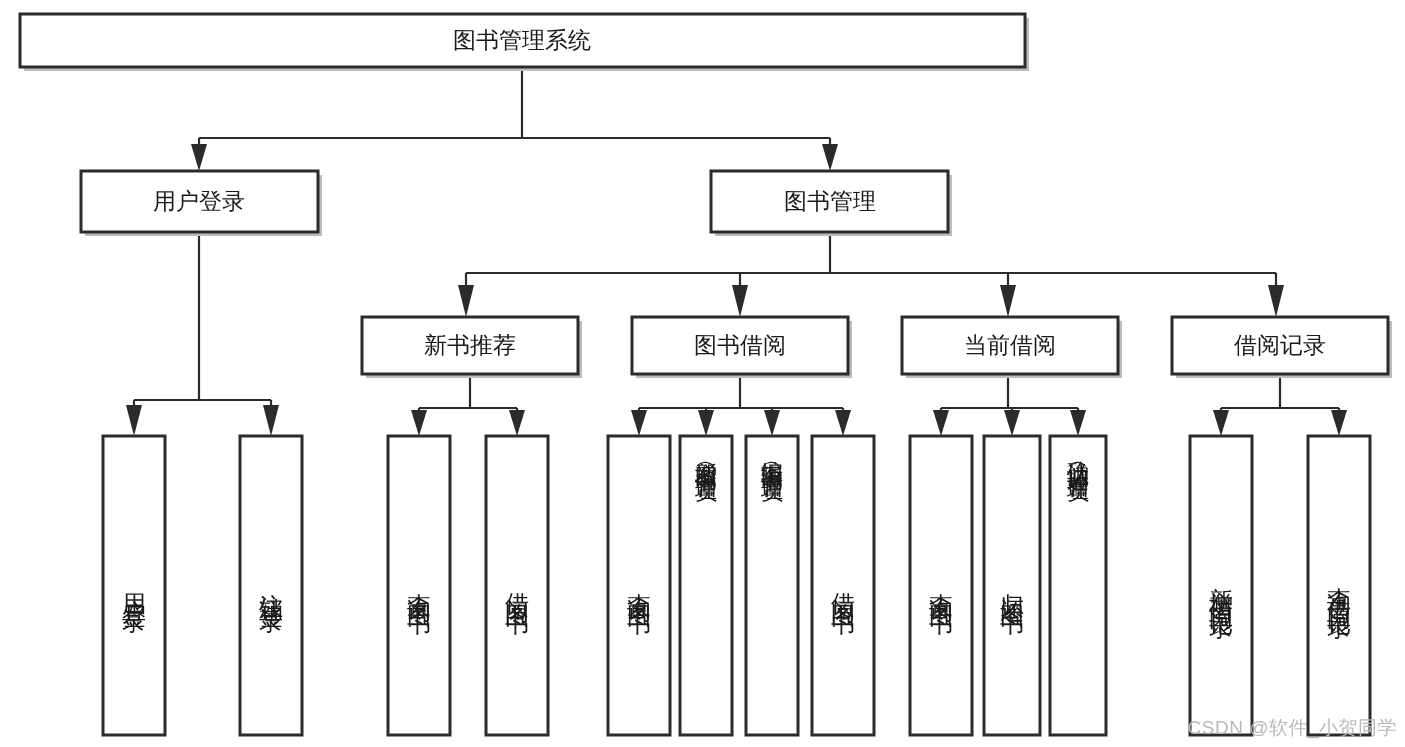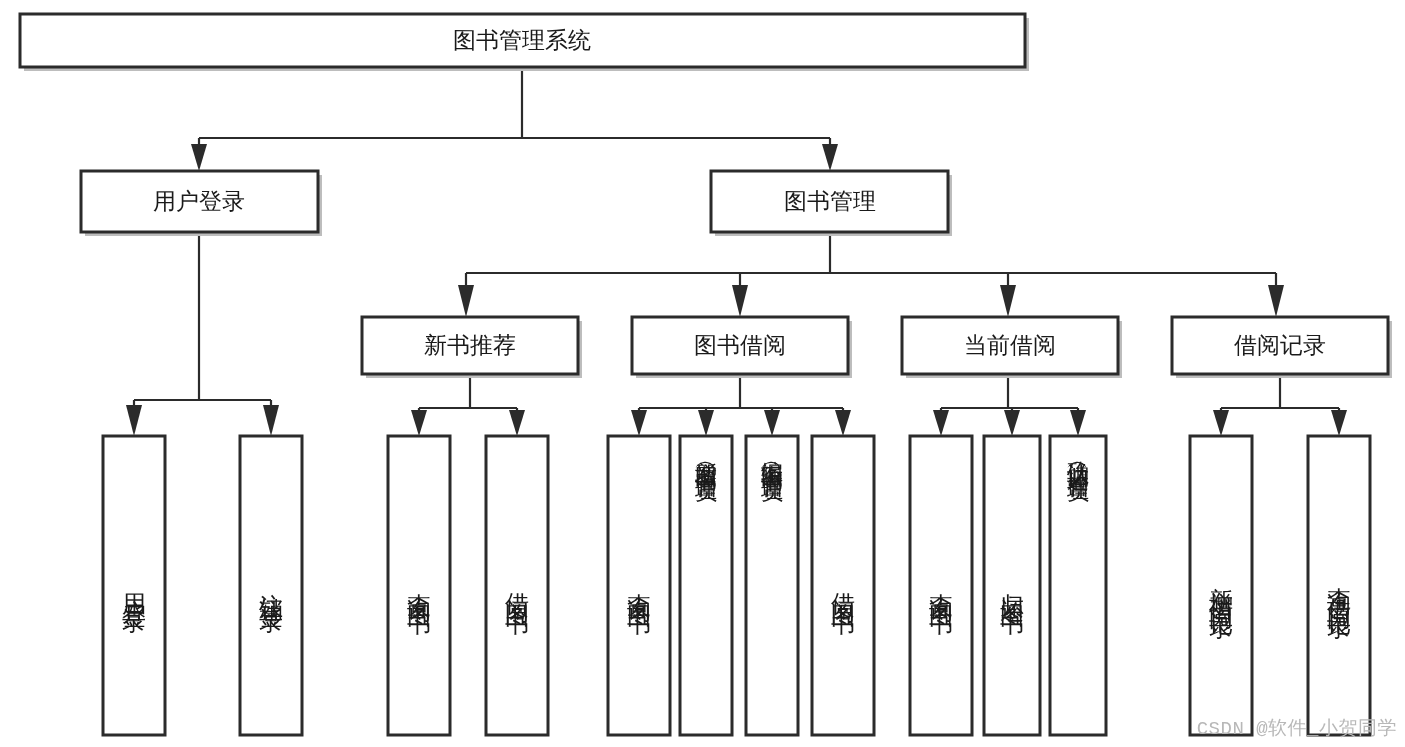--- a/index.html
+++ b/index.html
@@ -59,21 +59,21 @@
     font-size: 23px;
     fill: #1a1a1a;
     writing-mode: vertical-rl;
     text-orientation: upright;
     letter-spacing: 4px;
   }
   .watermark-text {
     position: absolute;
     right: 8px;
     bottom: 6px;
-    font-family: Liberation Mono, monospace;
+    font-family: Liberation Sans, sans-serif;
     font-size: 19px;
     color: #b8b8b8;
     white-space: nowrap;
     letter-spacing: 0.5px;
     user-select: none;
   }
 </style>
 </head>
 <body>
 

